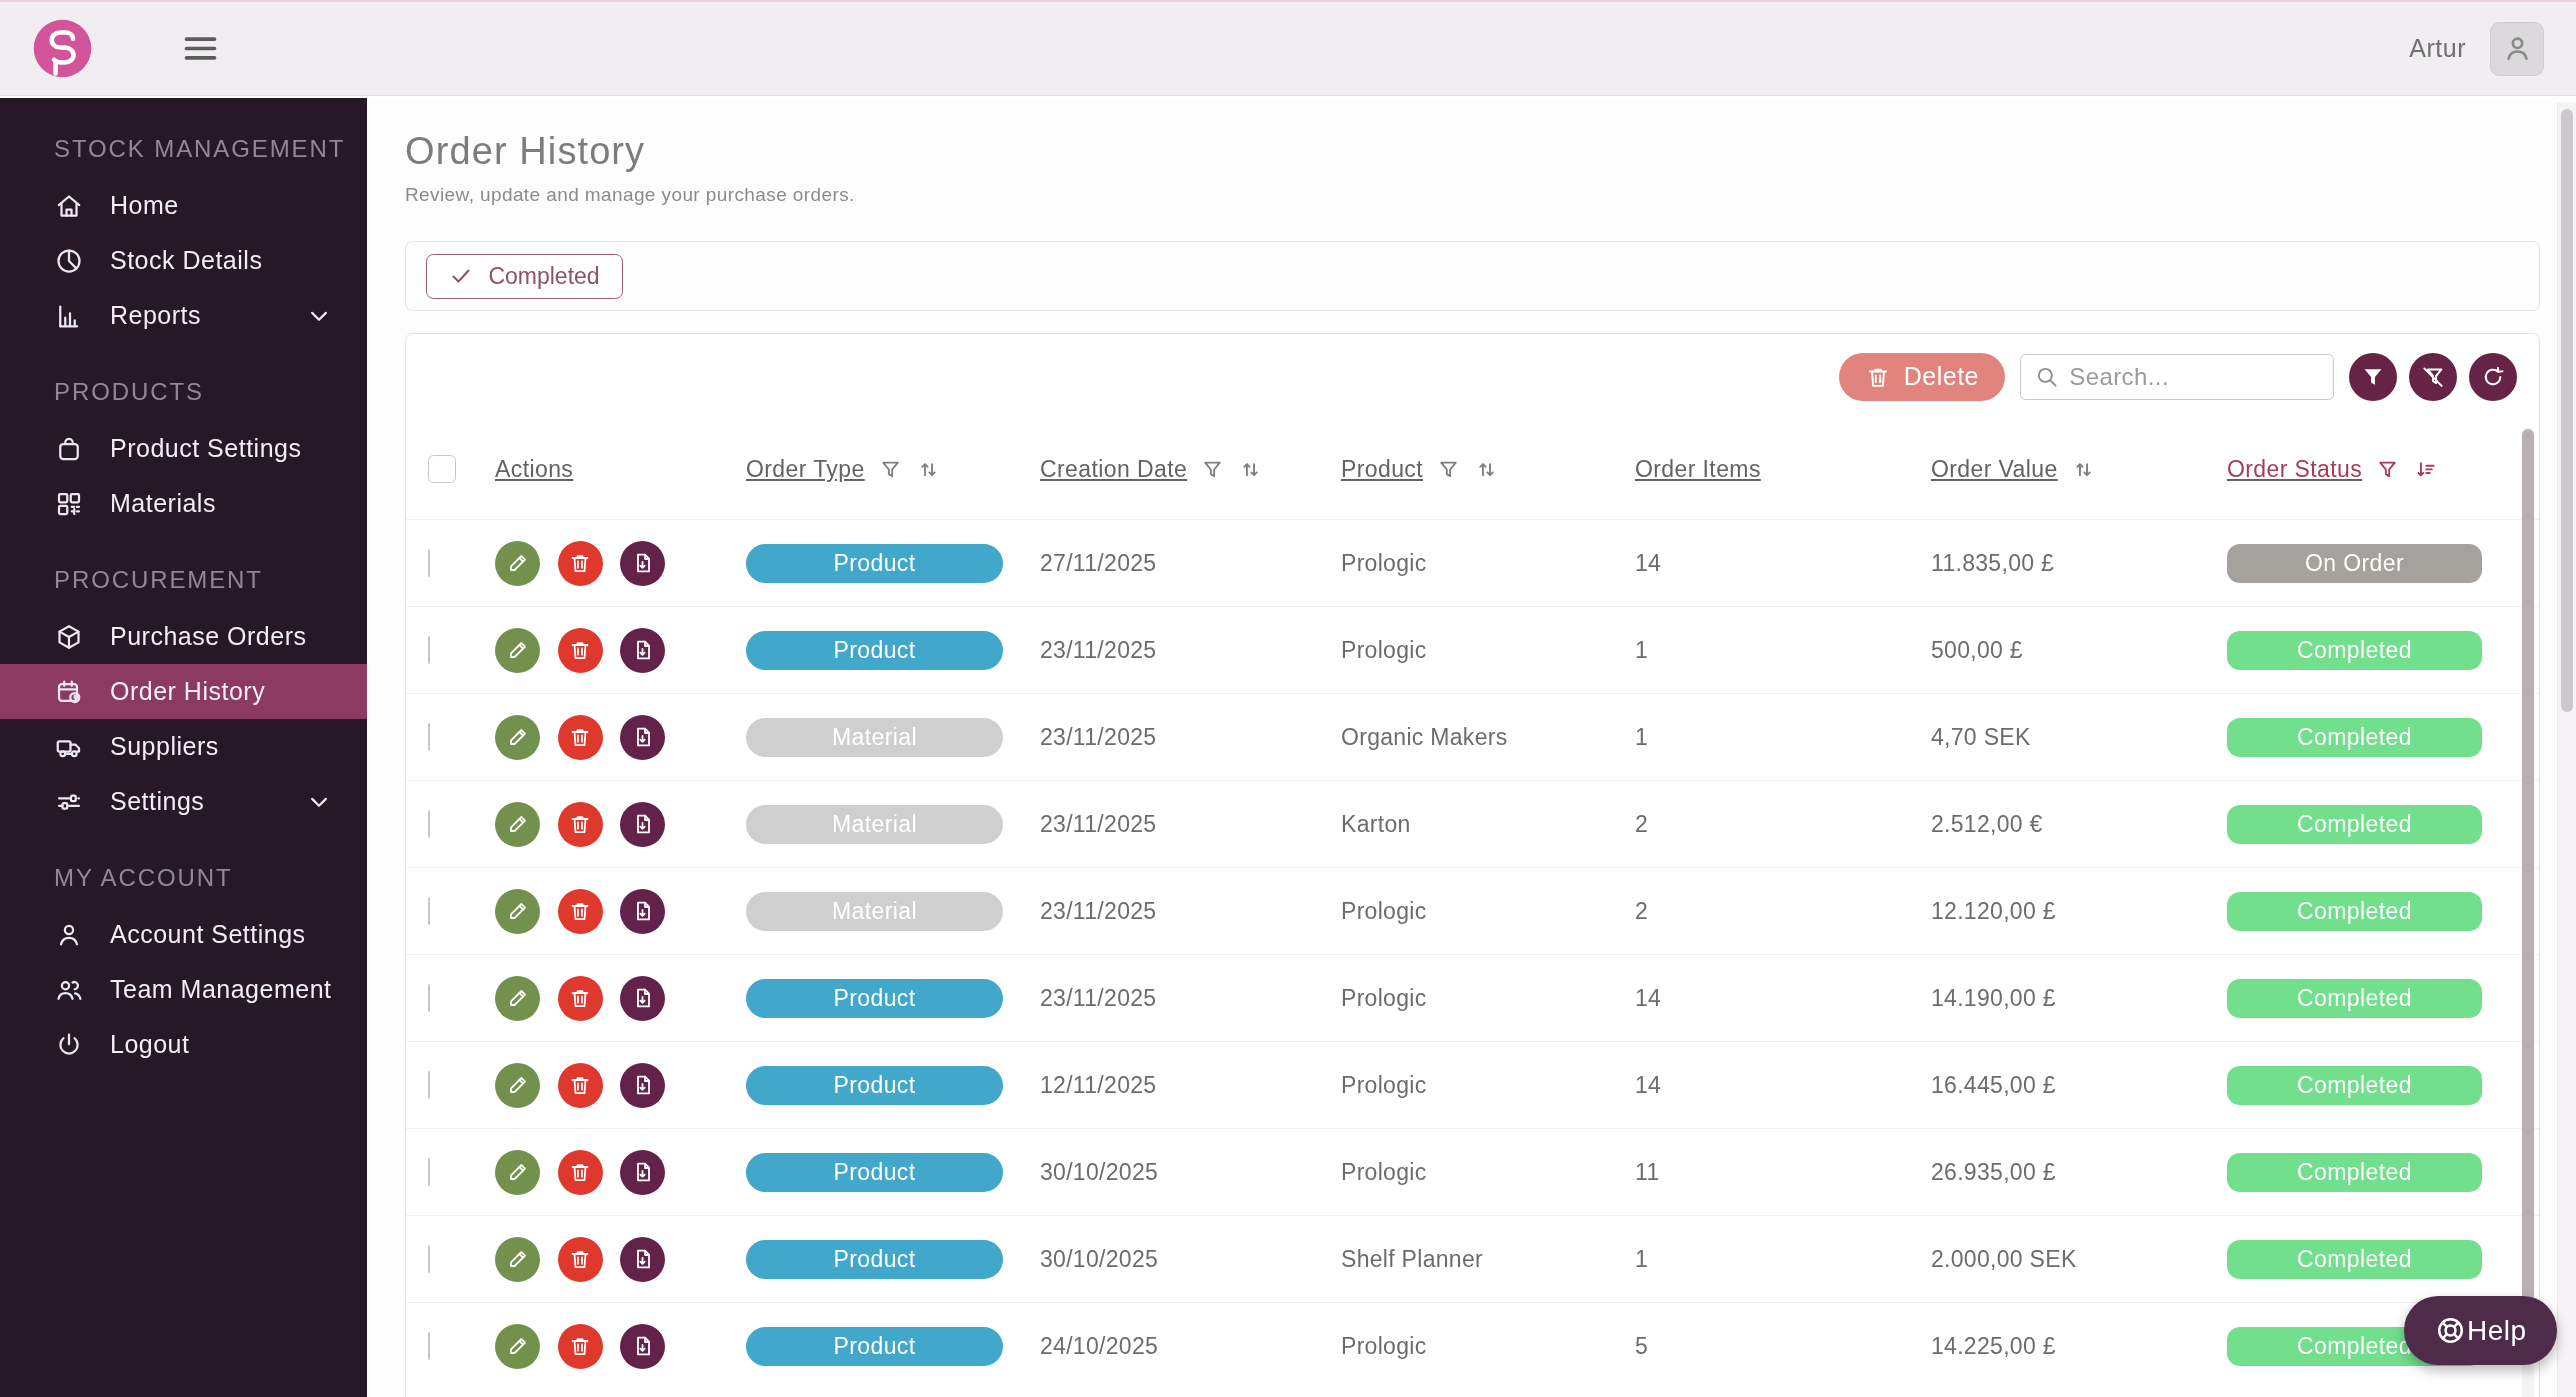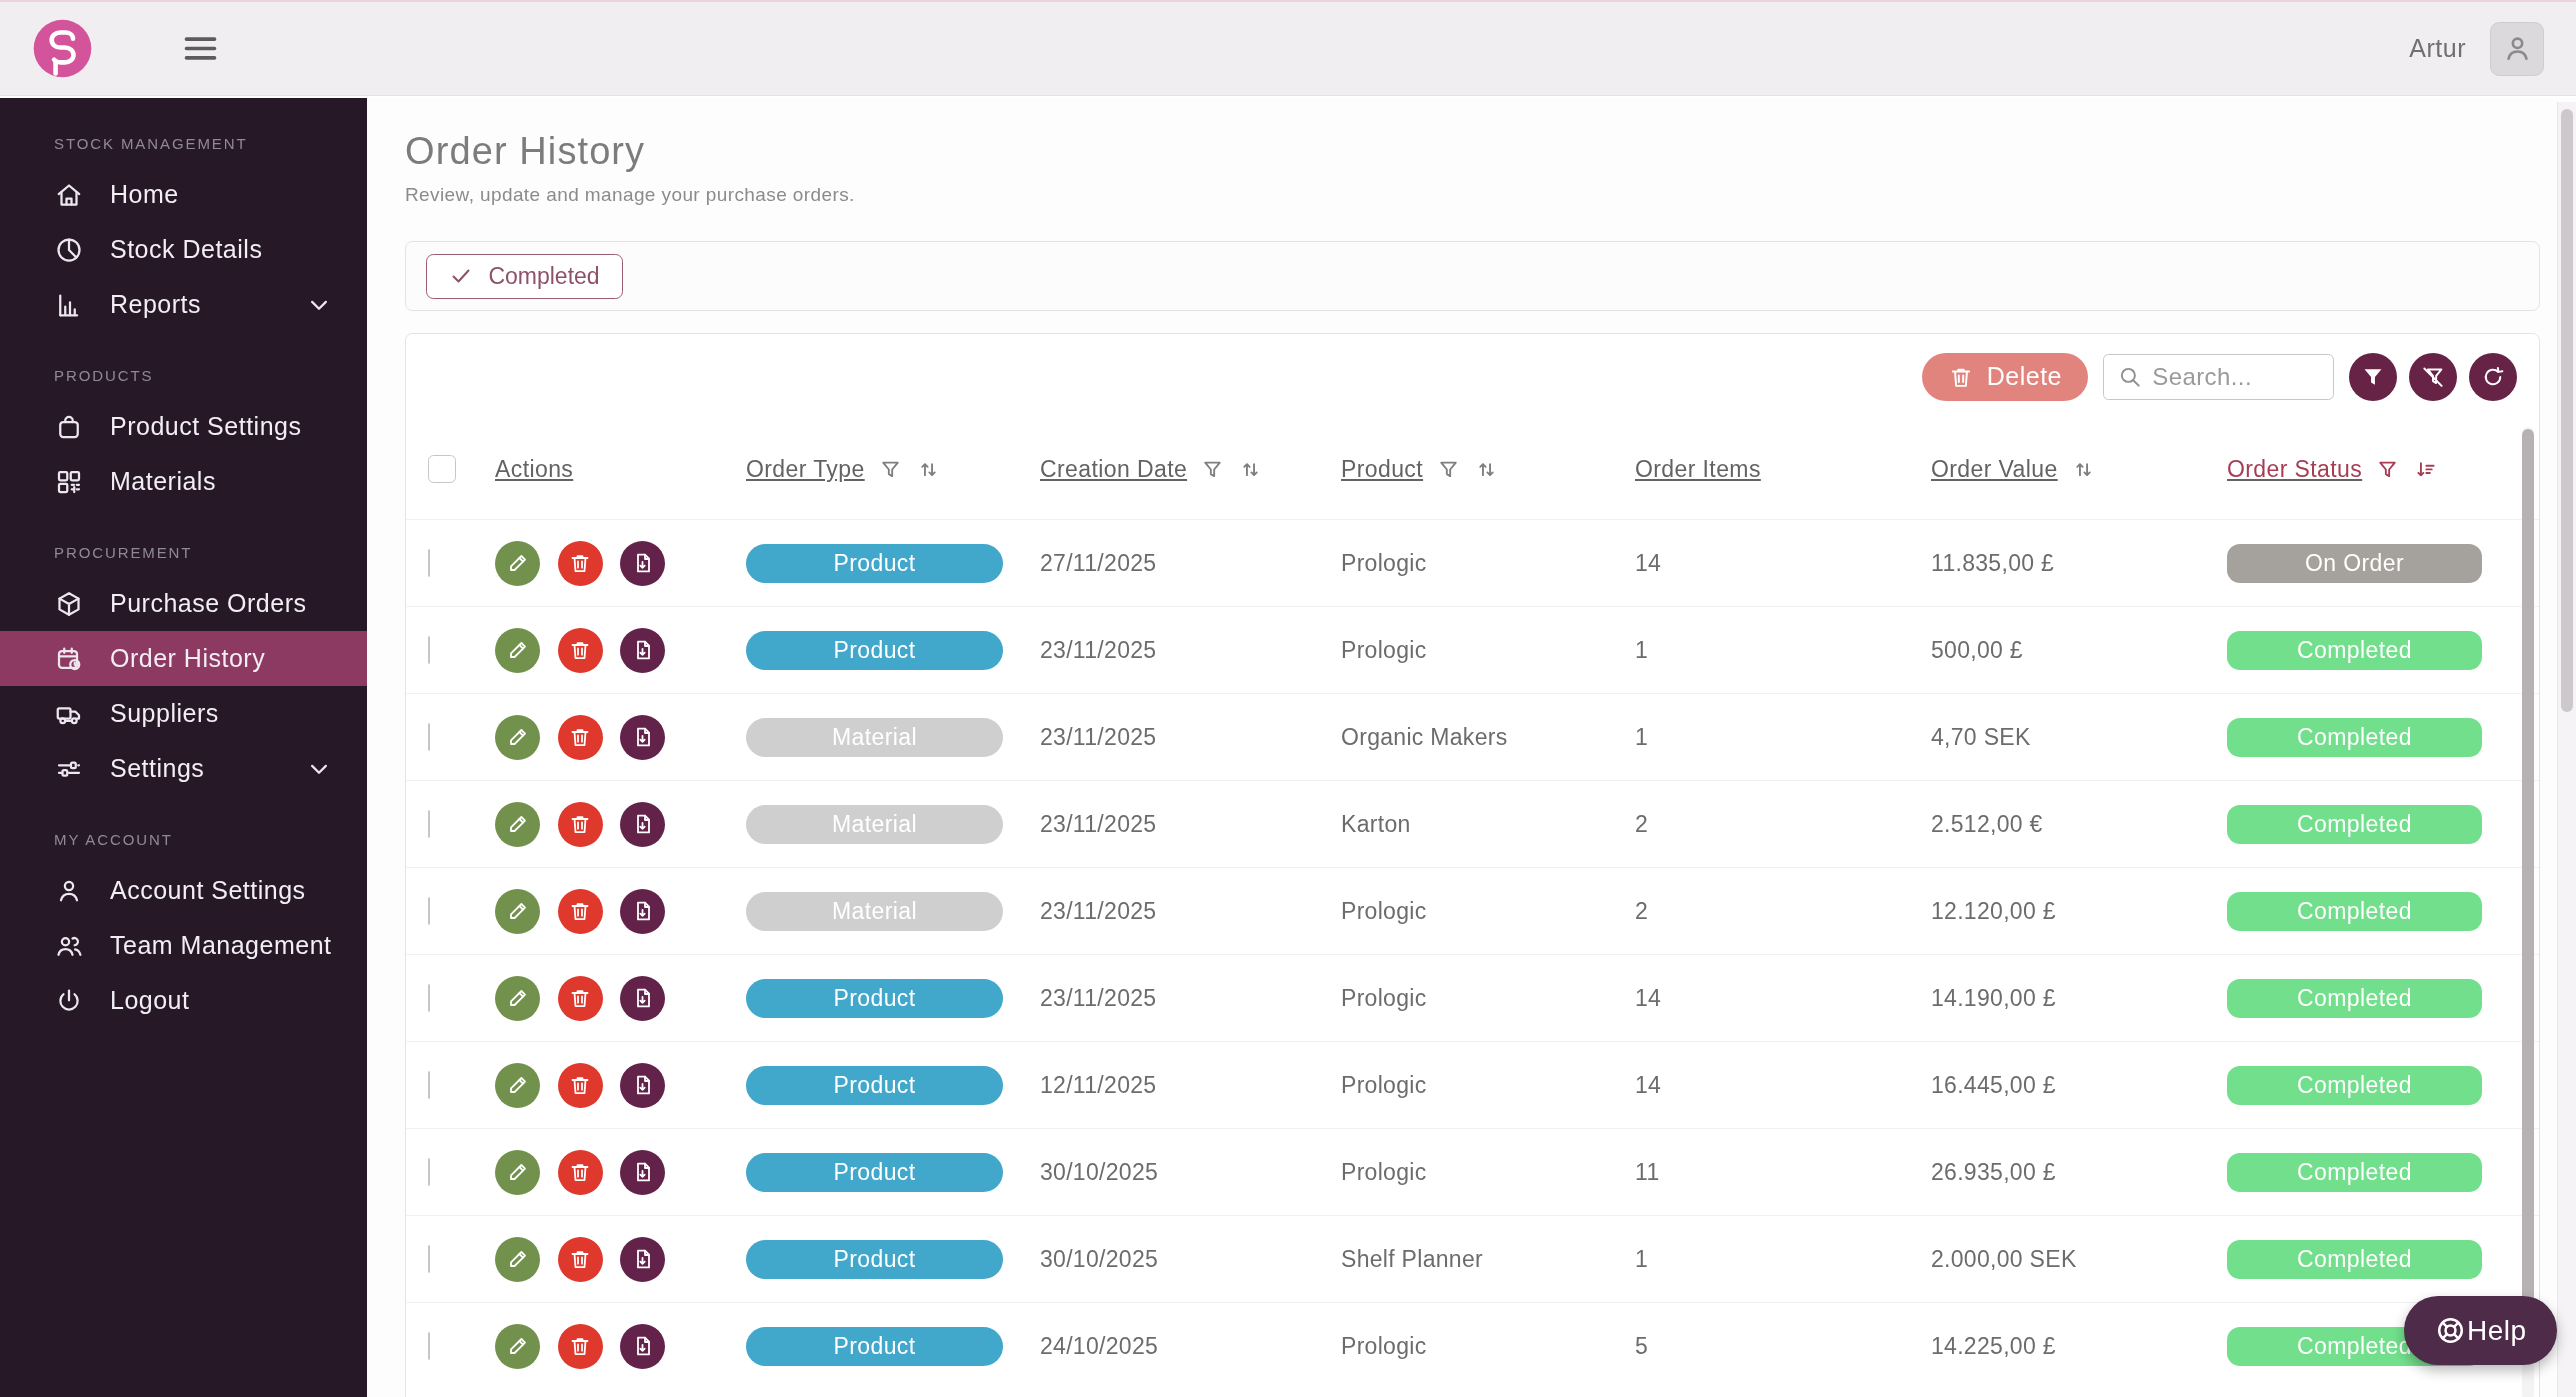--- a/index.html
+++ b/index.html
@@ -16,21 +16,21 @@
   .topbar-right { margin-left:auto; display:flex; align-items:center; gap:24px; }
   .user-name { font-size:25px; color:#707070; letter-spacing:0.5px; }
   .avatar { width:54px; height:54px; border-radius:9.3px; background:#dbd9db;
     color:#8a8a8a; display:flex; align-items:center; justify-content:center;
     border:0.9px solid #cfcdcf; cursor:pointer; }
   .avatar .ic { width:33px; height:33px; }
 
   
   .sidebar { position:fixed; top:98px; left:0; bottom:0; width:367px;
     background:#271828; z-index:15; padding-top:24px; }
-  .side-section-title { padding-left:54px; font-size:15px; letter-spacing:1.9px;
+  .side-section-title { padding-left:54px; font-size:24px; letter-spacing:1.9px;
     color:#8f8997; margin:35px 0 15px; }
   .sidebar > .side-section-title:first-child { margin-top:13px; }
   .side-item { display:flex; align-items:center; height:55px; padding-left:54px;
     gap:26px; font-size:25px; color:#f2eef4; letter-spacing:0.5px; cursor:pointer; }
   .side-item .ic { width:30px; height:30px; color:#ece7ee; flex:0 0 auto; }
   .side-item.active { background:#8d3a62; }
   .side-chevron { margin-left:auto; margin-right:33px; width:26px; height:26px; color:#d8d3da; }
 
   
   .main { position:absolute; left:367px; top:98px; right:0; bottom:0;
@@ -48,21 +48,21 @@
 
   .table-card { margin-top:22px; background:#ffffff; border:0.9px solid #e3e3e3;
     border-radius:7.4px; height:1076px; position:relative; overflow:hidden; }
 
   .card-toolbar { display:flex; align-items:center; justify-content:flex-end;
     gap:15px; height:85px; padding:0 22px; }
   .delete-btn { height:48px; padding:0 26px; border:none; border-radius:24px;
     background:#e2847e; color:#fff; font-size:25px; letter-spacing:0.5px;
     display:flex; align-items:center; gap:13px; cursor:pointer; font-family:inherit; }
   .delete-btn .ic { width:26px; height:26px; }
-  .search-box { width:231px; height:46px; border:0.9px solid #c7c7c7; border-radius:5.6px;
+  .search-box { width:314px; height:46px; border:0.9px solid #c7c7c7; border-radius:5.6px;
     background:#fff; display:flex; align-items:center; gap:9.3px; padding:0 13px; }
   .search-box .ic { width:26px; height:26px; color:#8f8f8f; flex:0 0 auto; }
   .search-box input { border:none; outline:none; width:100%; font-size:24px;
     color:#555; background:transparent; font-family:inherit; letter-spacing:0.4px; }
   .search-box input::placeholder { color:#9a9a9a; }
   .circle-btn { width:48px; height:48px; border-radius:50%; border:none;
     background:#662346; color:#fff; display:flex; align-items:center;
     justify-content:center; cursor:pointer; }
   .circle-btn .ic { width:26px; height:26px; }
 

